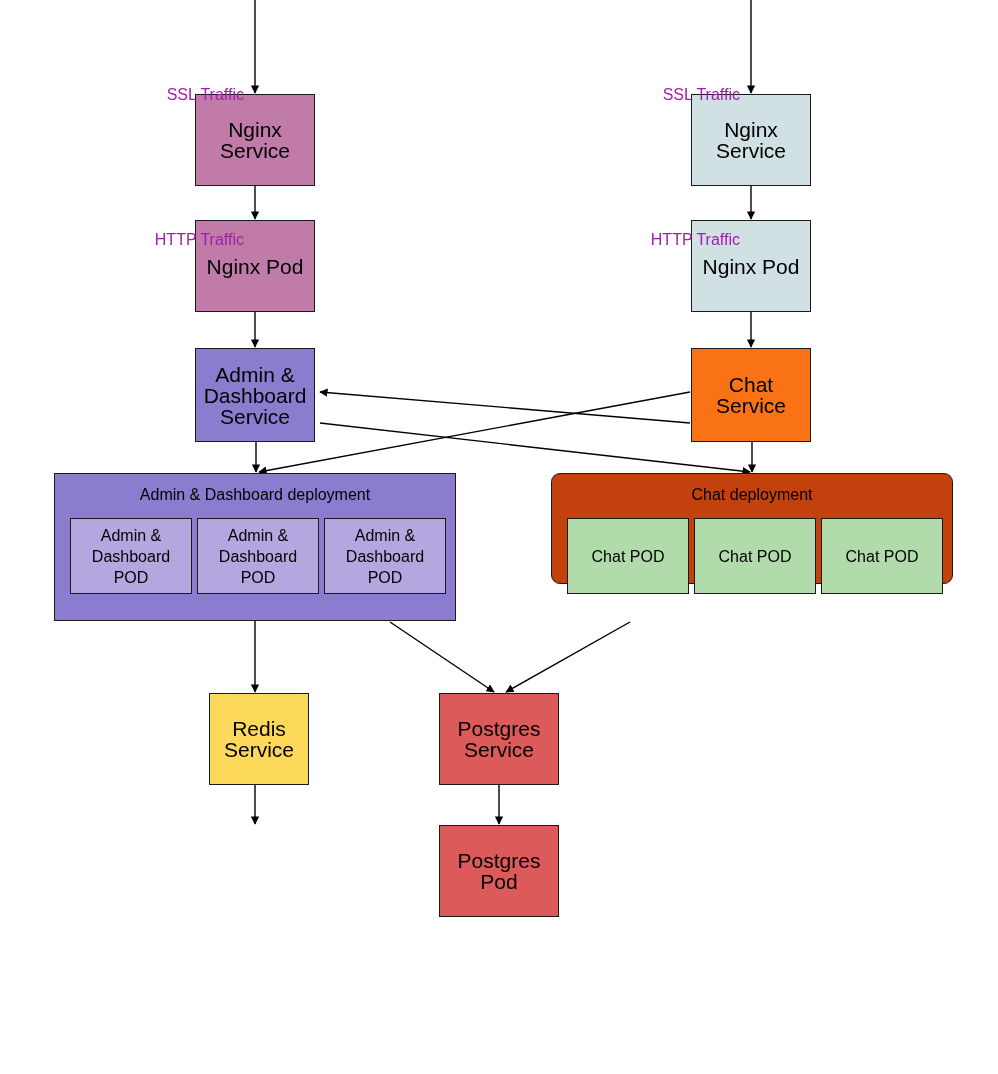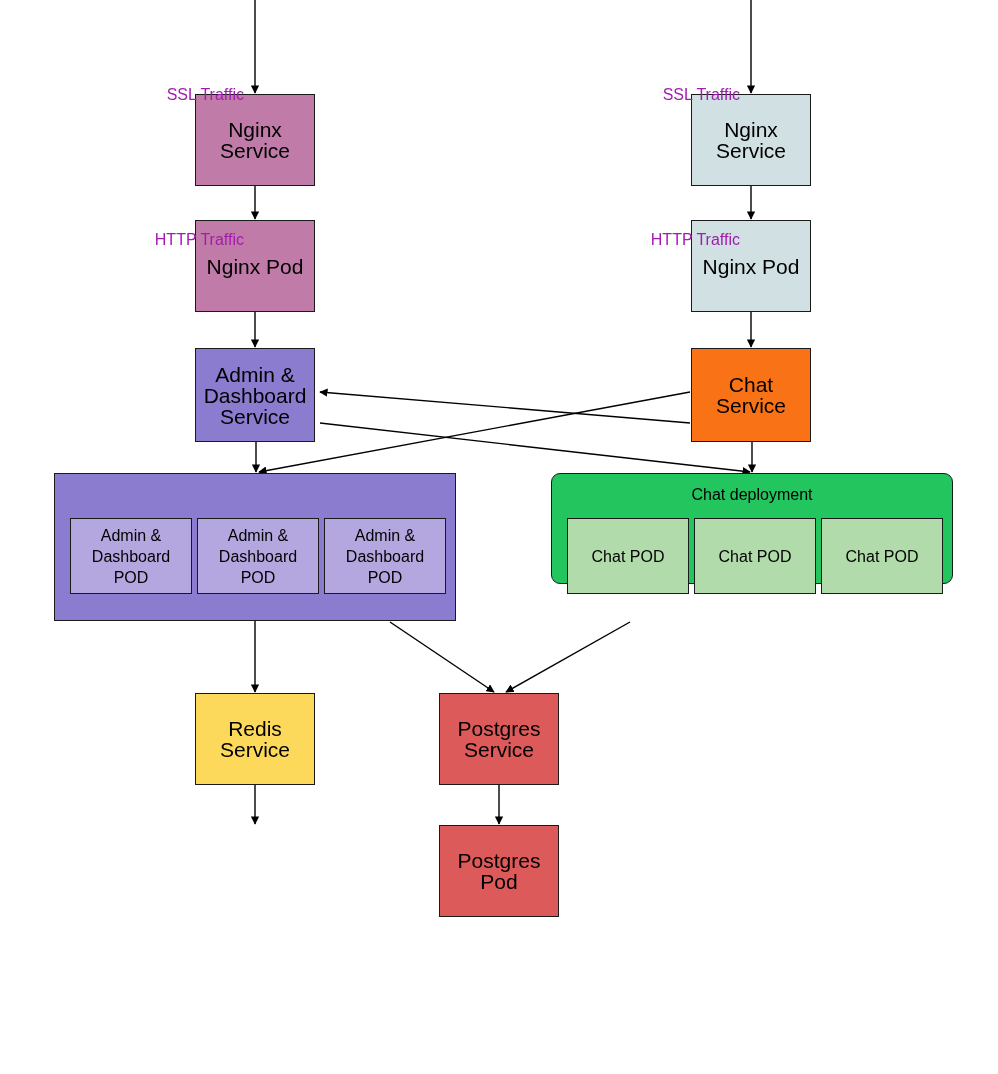--- a/index.html
+++ b/index.html
@@ -130,39 +130,40 @@
 
   <div class="node" style="left:691px; top:94px; width:120px; height:92px; background:#d0e0e3;">Nginx
 Service</div>
 
   <div class="node" style="left:691px; top:220px; width:120px; height:92px; background:#d0e0e3;">Nginx Pod</div>
 
   <div class="node" style="left:691px; top:348px; width:120px; height:94px; background:#f97316;">Chat
 Service</div>
 
   <div class="deployment" style="left:54px; top:473px; width:402px; height:148px; background:#8b7cd0;">
+    <div class="deployment-title">Admin &amp; Dashboard deployment</div>
     <div class="pod" style="left:15px; top:44px; width:122px; height:76px; background:#b4a7e0;">Admin &amp;
 Dashboard
 POD</div>
     <div class="pod" style="left:142px; top:44px; width:122px; height:76px; background:#b4a7e0;">Admin &amp;
 Dashboard
 POD</div>
     <div class="pod" style="left:269px; top:44px; width:122px; height:76px; background:#b4a7e0;">Admin &amp;
 Dashboard
 POD</div>
   </div>
 
-  <div class="deployment" style="left:551px; top:473px; width:402px; height:111px; background:#22c55e;border-radius:9px;">
+  <div class="deployment" style="left:551px; top:473px; width:402px; height:111px; background:#c2410c;border-radius:9px;">
     <div class="deployment-title">Chat deployment</div>
     <div class="pod" style="left:15px; top:44px; width:122px; height:76px; background:#b2dbab;">Chat POD</div>
     <div class="pod" style="left:142px; top:44px; width:122px; height:76px; background:#b2dbab;">Chat POD</div>
     <div class="pod" style="left:269px; top:44px; width:122px; height:76px; background:#b2dbab;">Chat POD</div>
   </div>
 
-  <div class="node" style="left:195px; top:693px; width:120px; height:92px; background:#fdd95b;">Redis
+  <div class="node" style="left:209px; top:693px; width:100px; height:92px; background:#fdd95b;">Redis
 Service</div>
 
 
   <div class="node" style="left:439px; top:693px; width:120px; height:92px; background:#dd5a5a;">Postgres
 Service</div>
 
   <div class="node" style="left:439px; top:825px; width:120px; height:92px; background:#dd5a5a;">Postgres
 Pod</div>
 
 </div>

